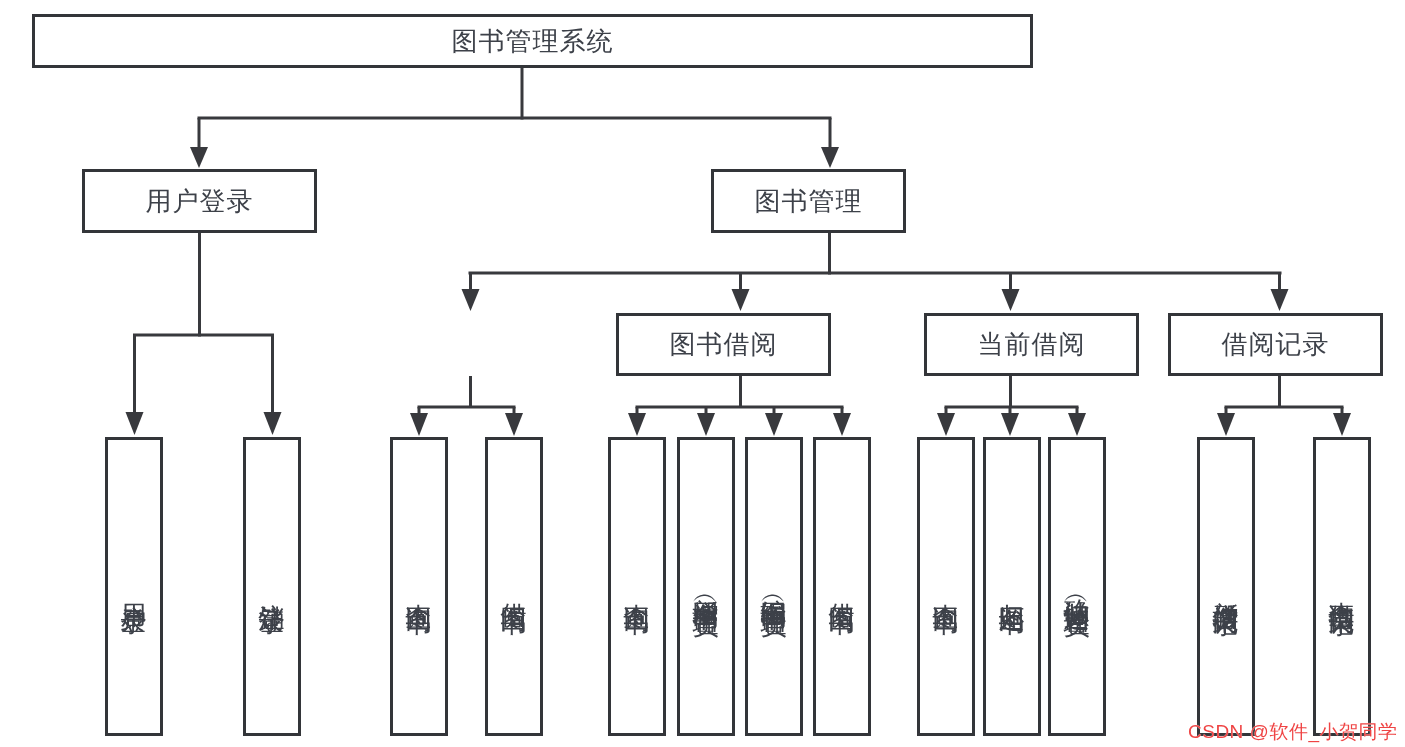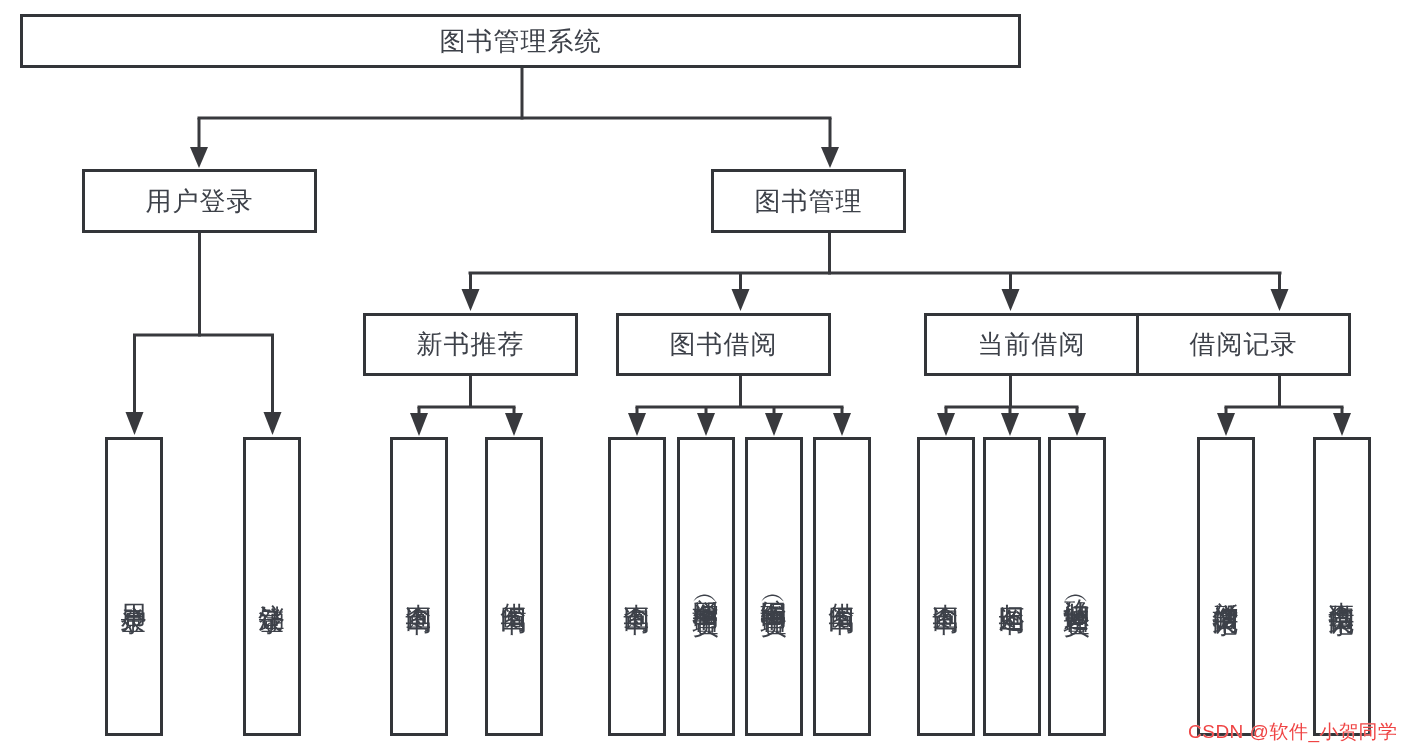--- a/index.html
+++ b/index.html
@@ -15,29 +15,29 @@
     position:absolute;
     box-sizing:border-box;
     border:3px solid #333539;
     background:#ffffff;
     display:flex; align-items:center; justify-content:center;
     color:#3d4149;
     font-size:26px;
     letter-spacing:1px;
     white-space:nowrap;
   }
-  .box.root  { left:20px;  top:14px;  width:1001px; height:54px; }
+  .box.root  { left:32px;  top:14px;  width:1001px; height:54px; }
   .box.lvl2  { top:169px; height:64px; }
   .b-user    { left:82px;  width:235px; }
   .b-mgmt    { left:711px; width:195px; }
   .box.lvl3  { top:313px; height:63px; width:215px; }
   .b-newrec  { left:363px; }
   .b-borrow  { left:616px; }
   .b-current { left:924px; }
-  .b-records { left:1136px; }
+  .b-records { left:1168px; }
   .box.leaf  { top:437px; height:299px; width:58px; padding:2px 0; }
   .box.leaf span {
     writing-mode:vertical-lr;
     text-orientation:mixed;
     letter-spacing:2px;
     line-height:1;
     max-height:291px;
   }
   .lf1  { left:105px; }  .lf2  { left:243px; }
   .lf3  { left:390px; }  .lf4  { left:485px; }
@@ -132,23 +132,20 @@
     <span>图书管理系统</span>
   </div>
 
   <div class="box lvl2 b-user">
     <span>用户登录</span>
   </div>
   <div class="box lvl2 b-mgmt">
     <span>图书管理</span>
   </div>
 
-  <div class="box lvl3 b-newrec">
-    <span>新书推荐</span>
-  </div>
   <div class="box lvl3 b-borrow">
     <span>图书借阅</span>
   </div>
   <div class="box lvl3 b-current">
     <span>当前借阅</span>
   </div>
   <div class="box lvl3 b-records">
     <span>借阅记录</span>
   </div>
 

